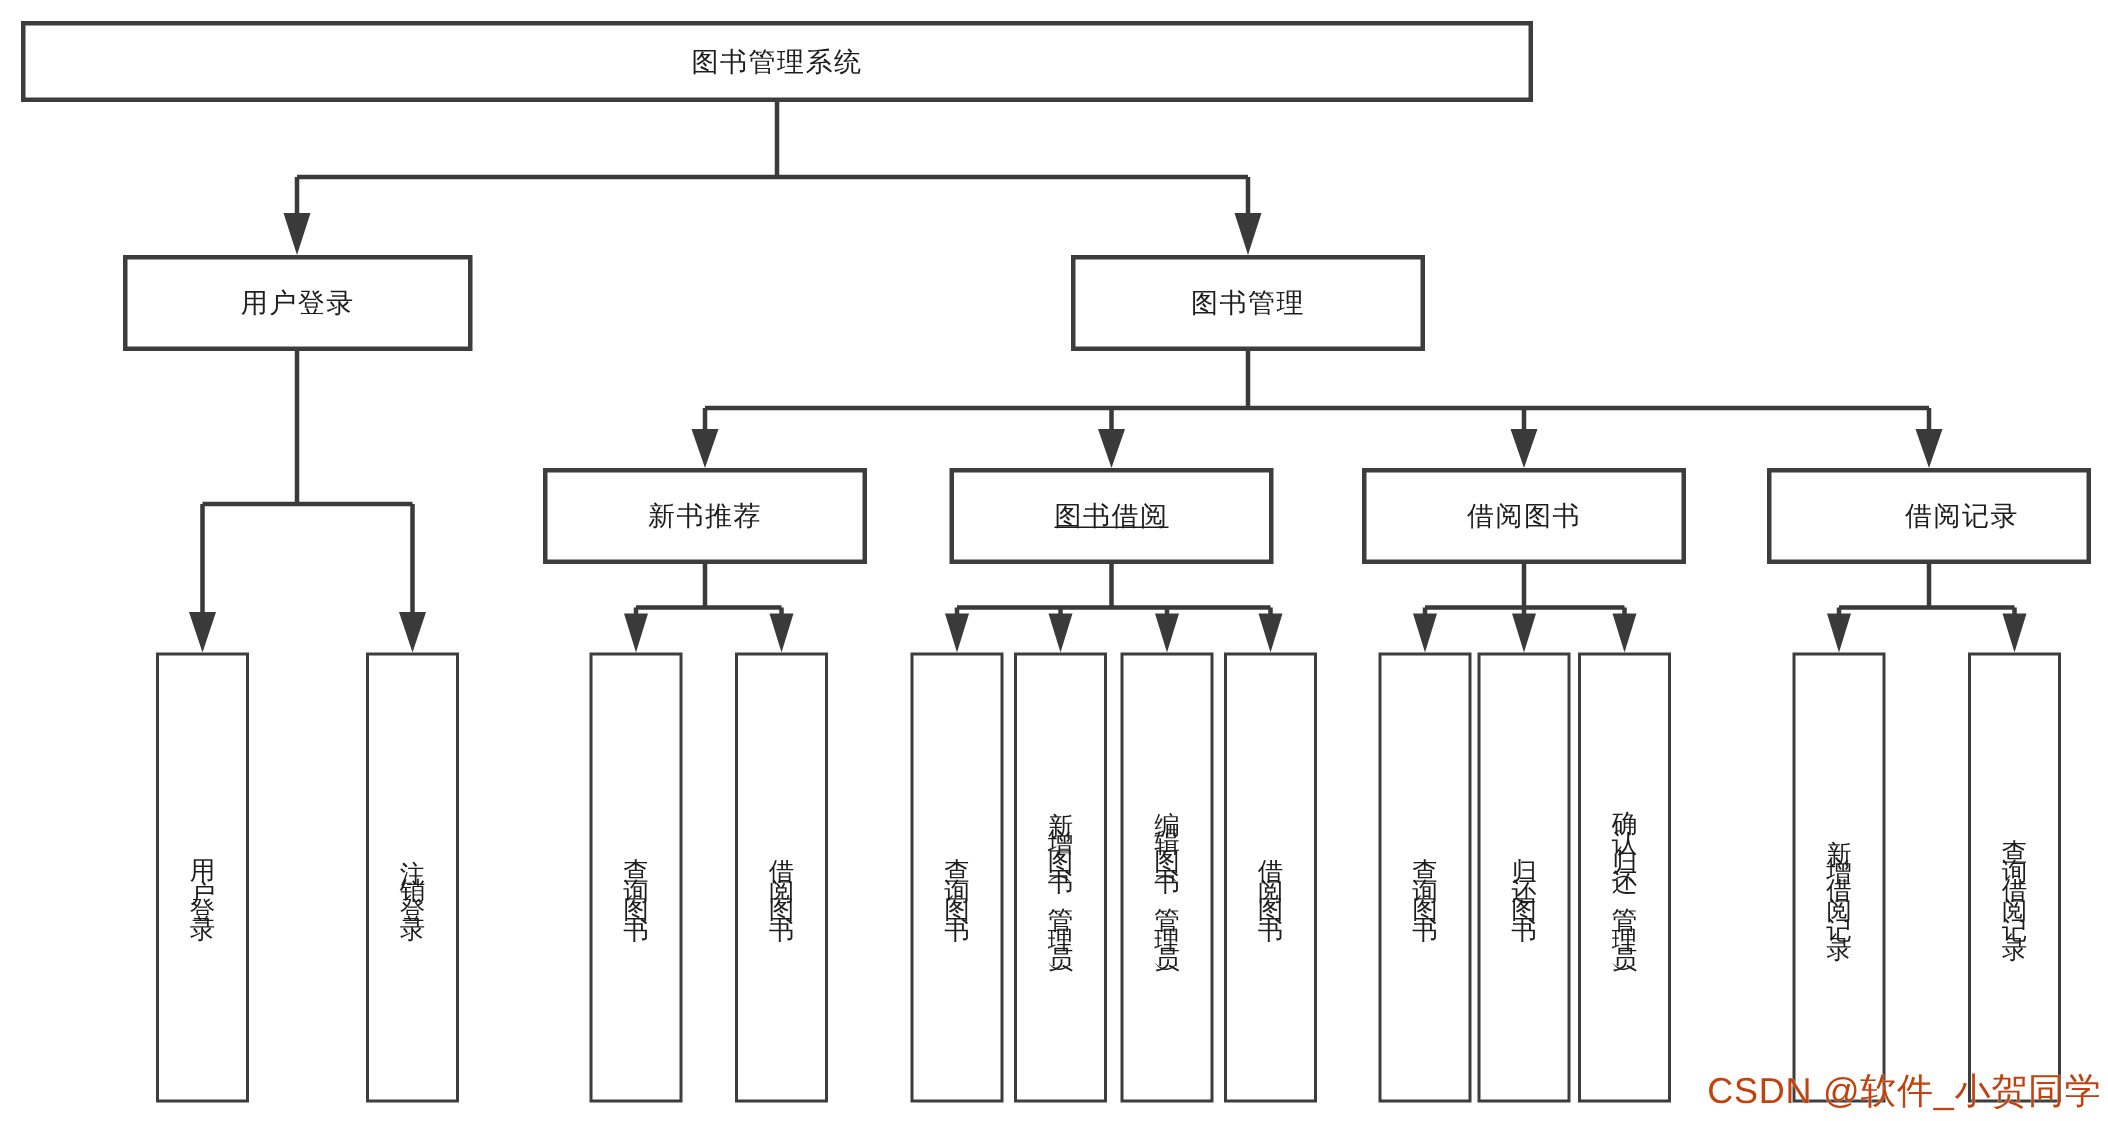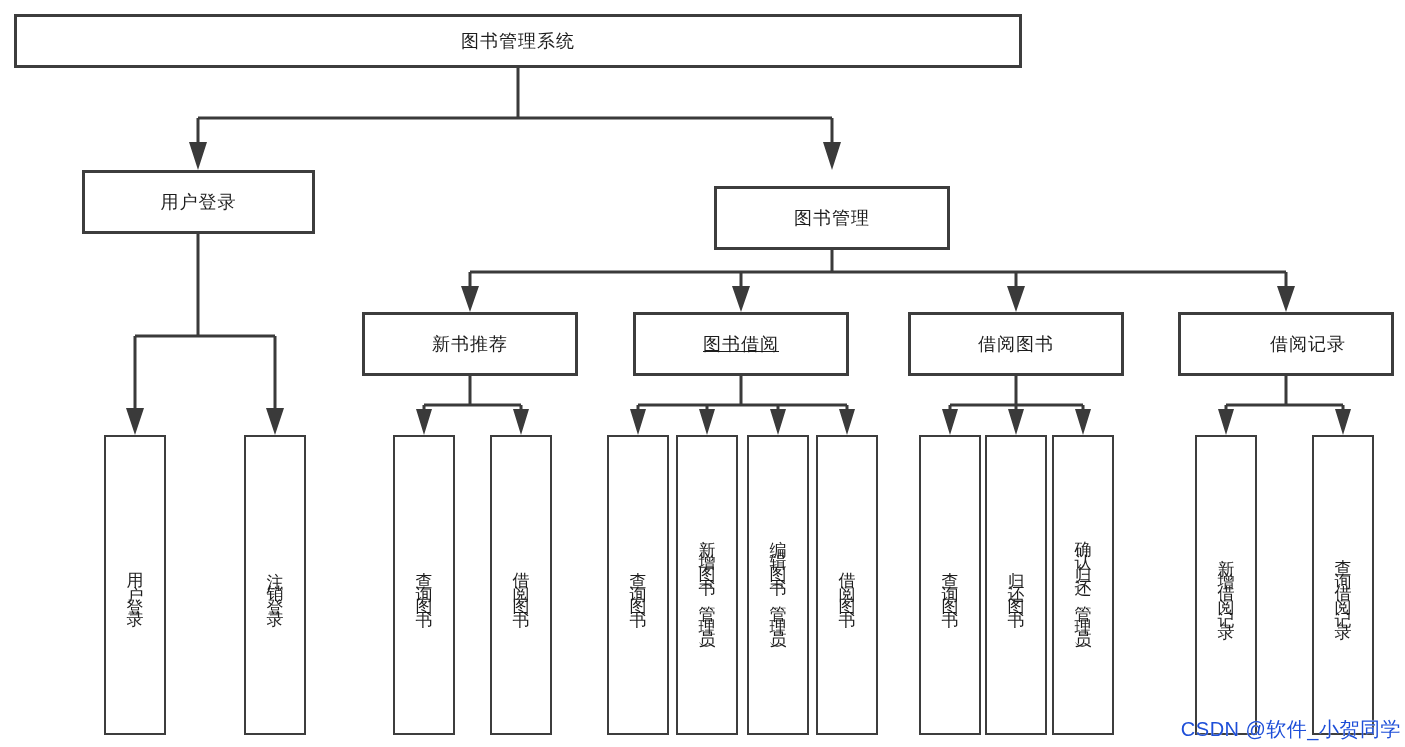--- a/index.html
+++ b/index.html
@@ -56,22 +56,22 @@
     font-size: 17px;
     line-height: 1;
     letter-spacing: 13px;
     color: #1d1d1d;
     white-space: nowrap;
   }
   .watermark {
     position: absolute;
     right: 4px;
     bottom: 4px;
-    font-size: 20px;
-    color: #1d4ed8;
+    font-size: 24px;
+    color: #c2410c;
     z-index: 9;
     letter-spacing: 0.5px;
     text-shadow: 0 0 1px #ffffff;
     text-align: right;
   }
 </style>
 </head>
 <body>
 
 <div class="stage">
@@ -99,21 +99,21 @@
     <path class="ar" d="M1218,409 H1234 L1226,435 Z M1335,409 H1351 L1343,435 Z"></path>
   </svg>
 
   <div class="node root-node">
     <span>图书管理系统</span>
   </div>
 
   <div class="node lvl2" style="left:82px; width:233px;">
     <span>用户登录</span>
   </div>
-  <div class="node lvl2" style="left:714px; width:236px;margin-top:16px;">
+  <div class="node lvl2" style="left:714px; width:236px;">
     <span>图书管理</span>
   </div>
 
   <div class="node lvl3" style="left:362px;">
     <span>新书推荐</span>
   </div>
   <div class="node lvl3" style="left:633px;text-decoration:underline;">
     <span>图书借阅</span>
   </div>
   <div class="node lvl3" style="left:908px;">

